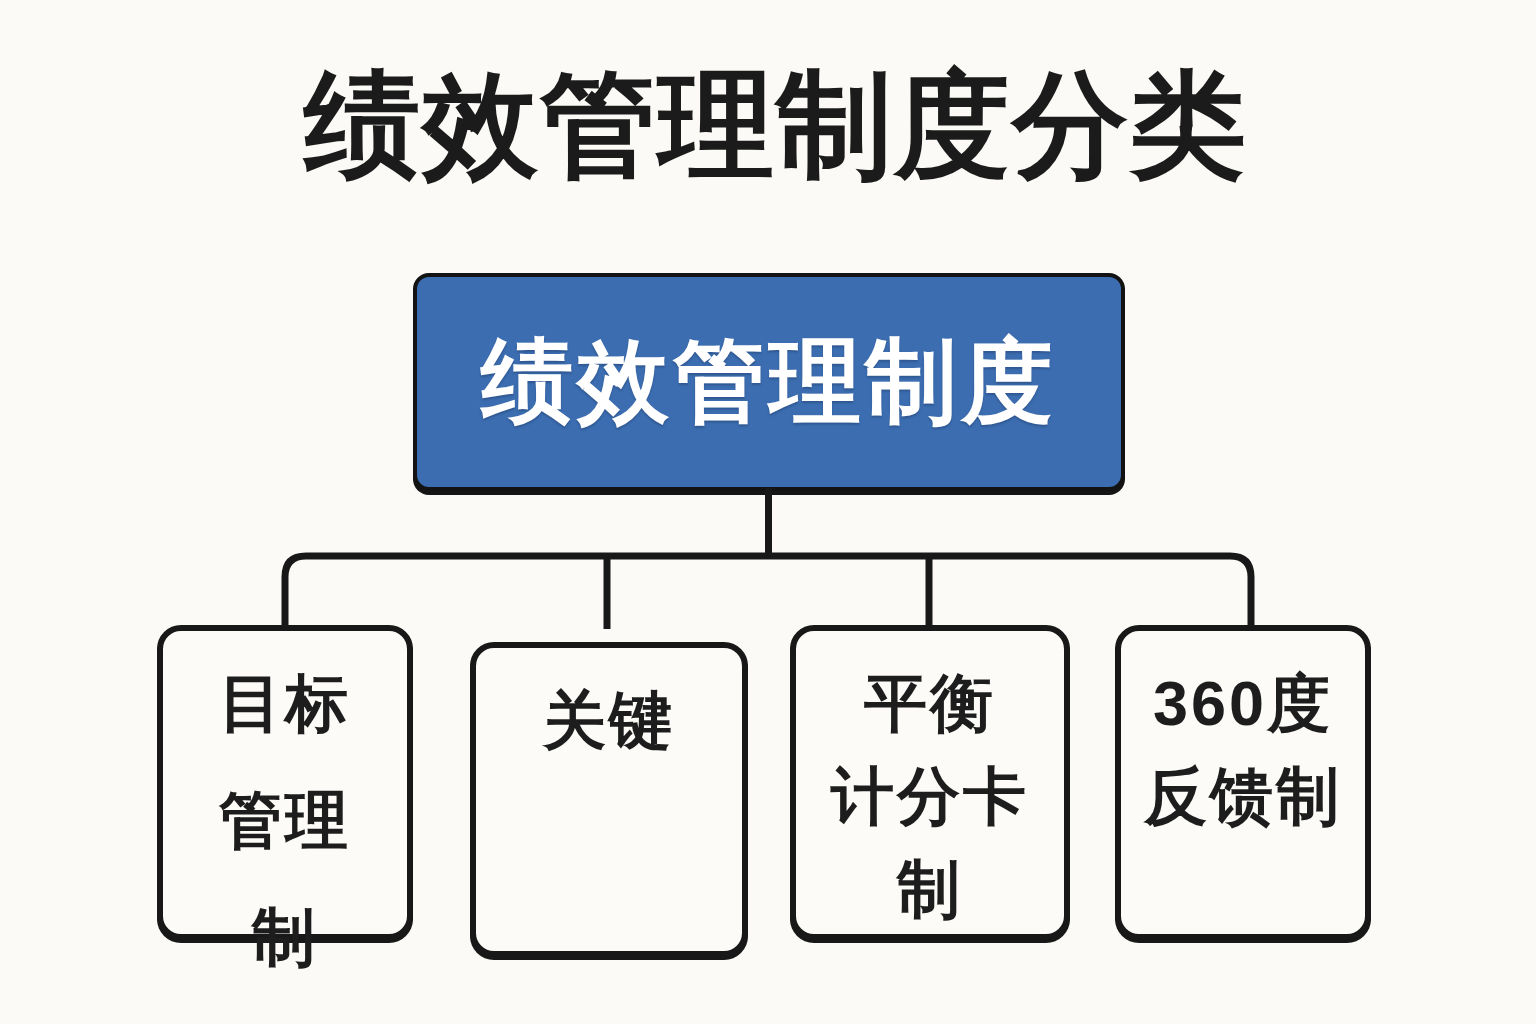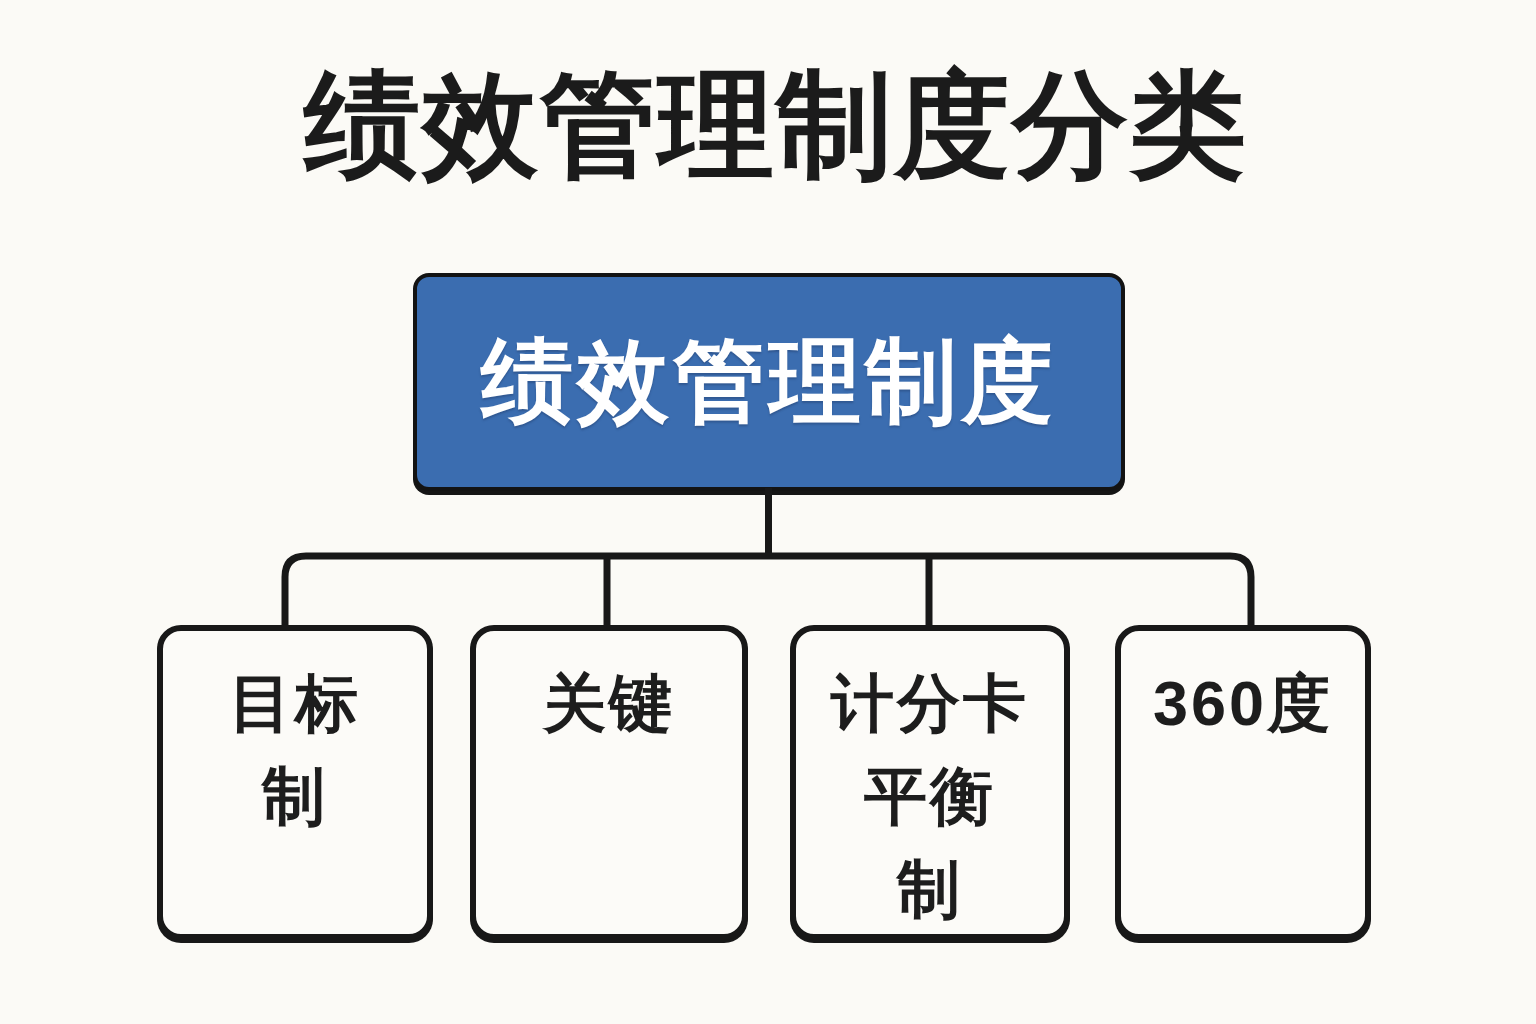--- a/index.html
+++ b/index.html
@@ -75,22 +75,22 @@
   .leaf-box .line {
     display: block;
     font-size: 63px;
     line-height: 93px;
     font-weight: 900;
     color: #1d1d1d;
     letter-spacing: 3px;
     white-space: nowrap;
     text-align: center;
   }
-  .leaf-mbo  { left: 157px;  width: 276px; }
-  .leaf-kpi  { left: 470px;  width: 278px; }
+  .leaf-mbo  { left: 157px;  width: 256px; gap: 24px; }
+  .leaf-kpi  { left: 470px;  width: 278px; margin-top: 17px; }
   .leaf-bsc  { left: 790px;  width: 280px; }
   .leaf-f360 { left: 1115px; width: 256px; }
 </style>
 </head>
 <body>
 
 <div class="canvas">
 
   <h1 class="title">绩效管理制度分类</h1>
 
@@ -102,30 +102,32 @@
     <g fill="none" stroke="#181818" stroke-width="7">
       <path d="M 768.5 488 L 768.5 556"></path>
       <path d="M 285 629 L 285 577 Q 285 556 306 556 L 1230 556 Q 1251 556 1251 577 L 1251 629"></path>
       <path d="M 607 556 L 607 629"></path>
       <path d="M 929 556 L 929 629"></path>
     </g>
   </svg>
 
   <div class="leaf-box leaf-mbo">
     <span class="line">目标</span>
+    <span class="line">管理</span>
     <span class="line">制</span>
   </div>
 
   <div class="leaf-box leaf-kpi">
     <span class="line">关键</span>
   </div>
 
   <div class="leaf-box leaf-bsc">
+    <span class="line">平衡</span>
     <span class="line">计分卡</span>
-    <span class="line">平衡</span>
     <span class="line">制</span>
   </div>
 
   <div class="leaf-box leaf-f360">
     <span class="line">360度</span>
+    <span class="line">反馈制</span>
   </div>
 
 </div>
 
 </body></html>

